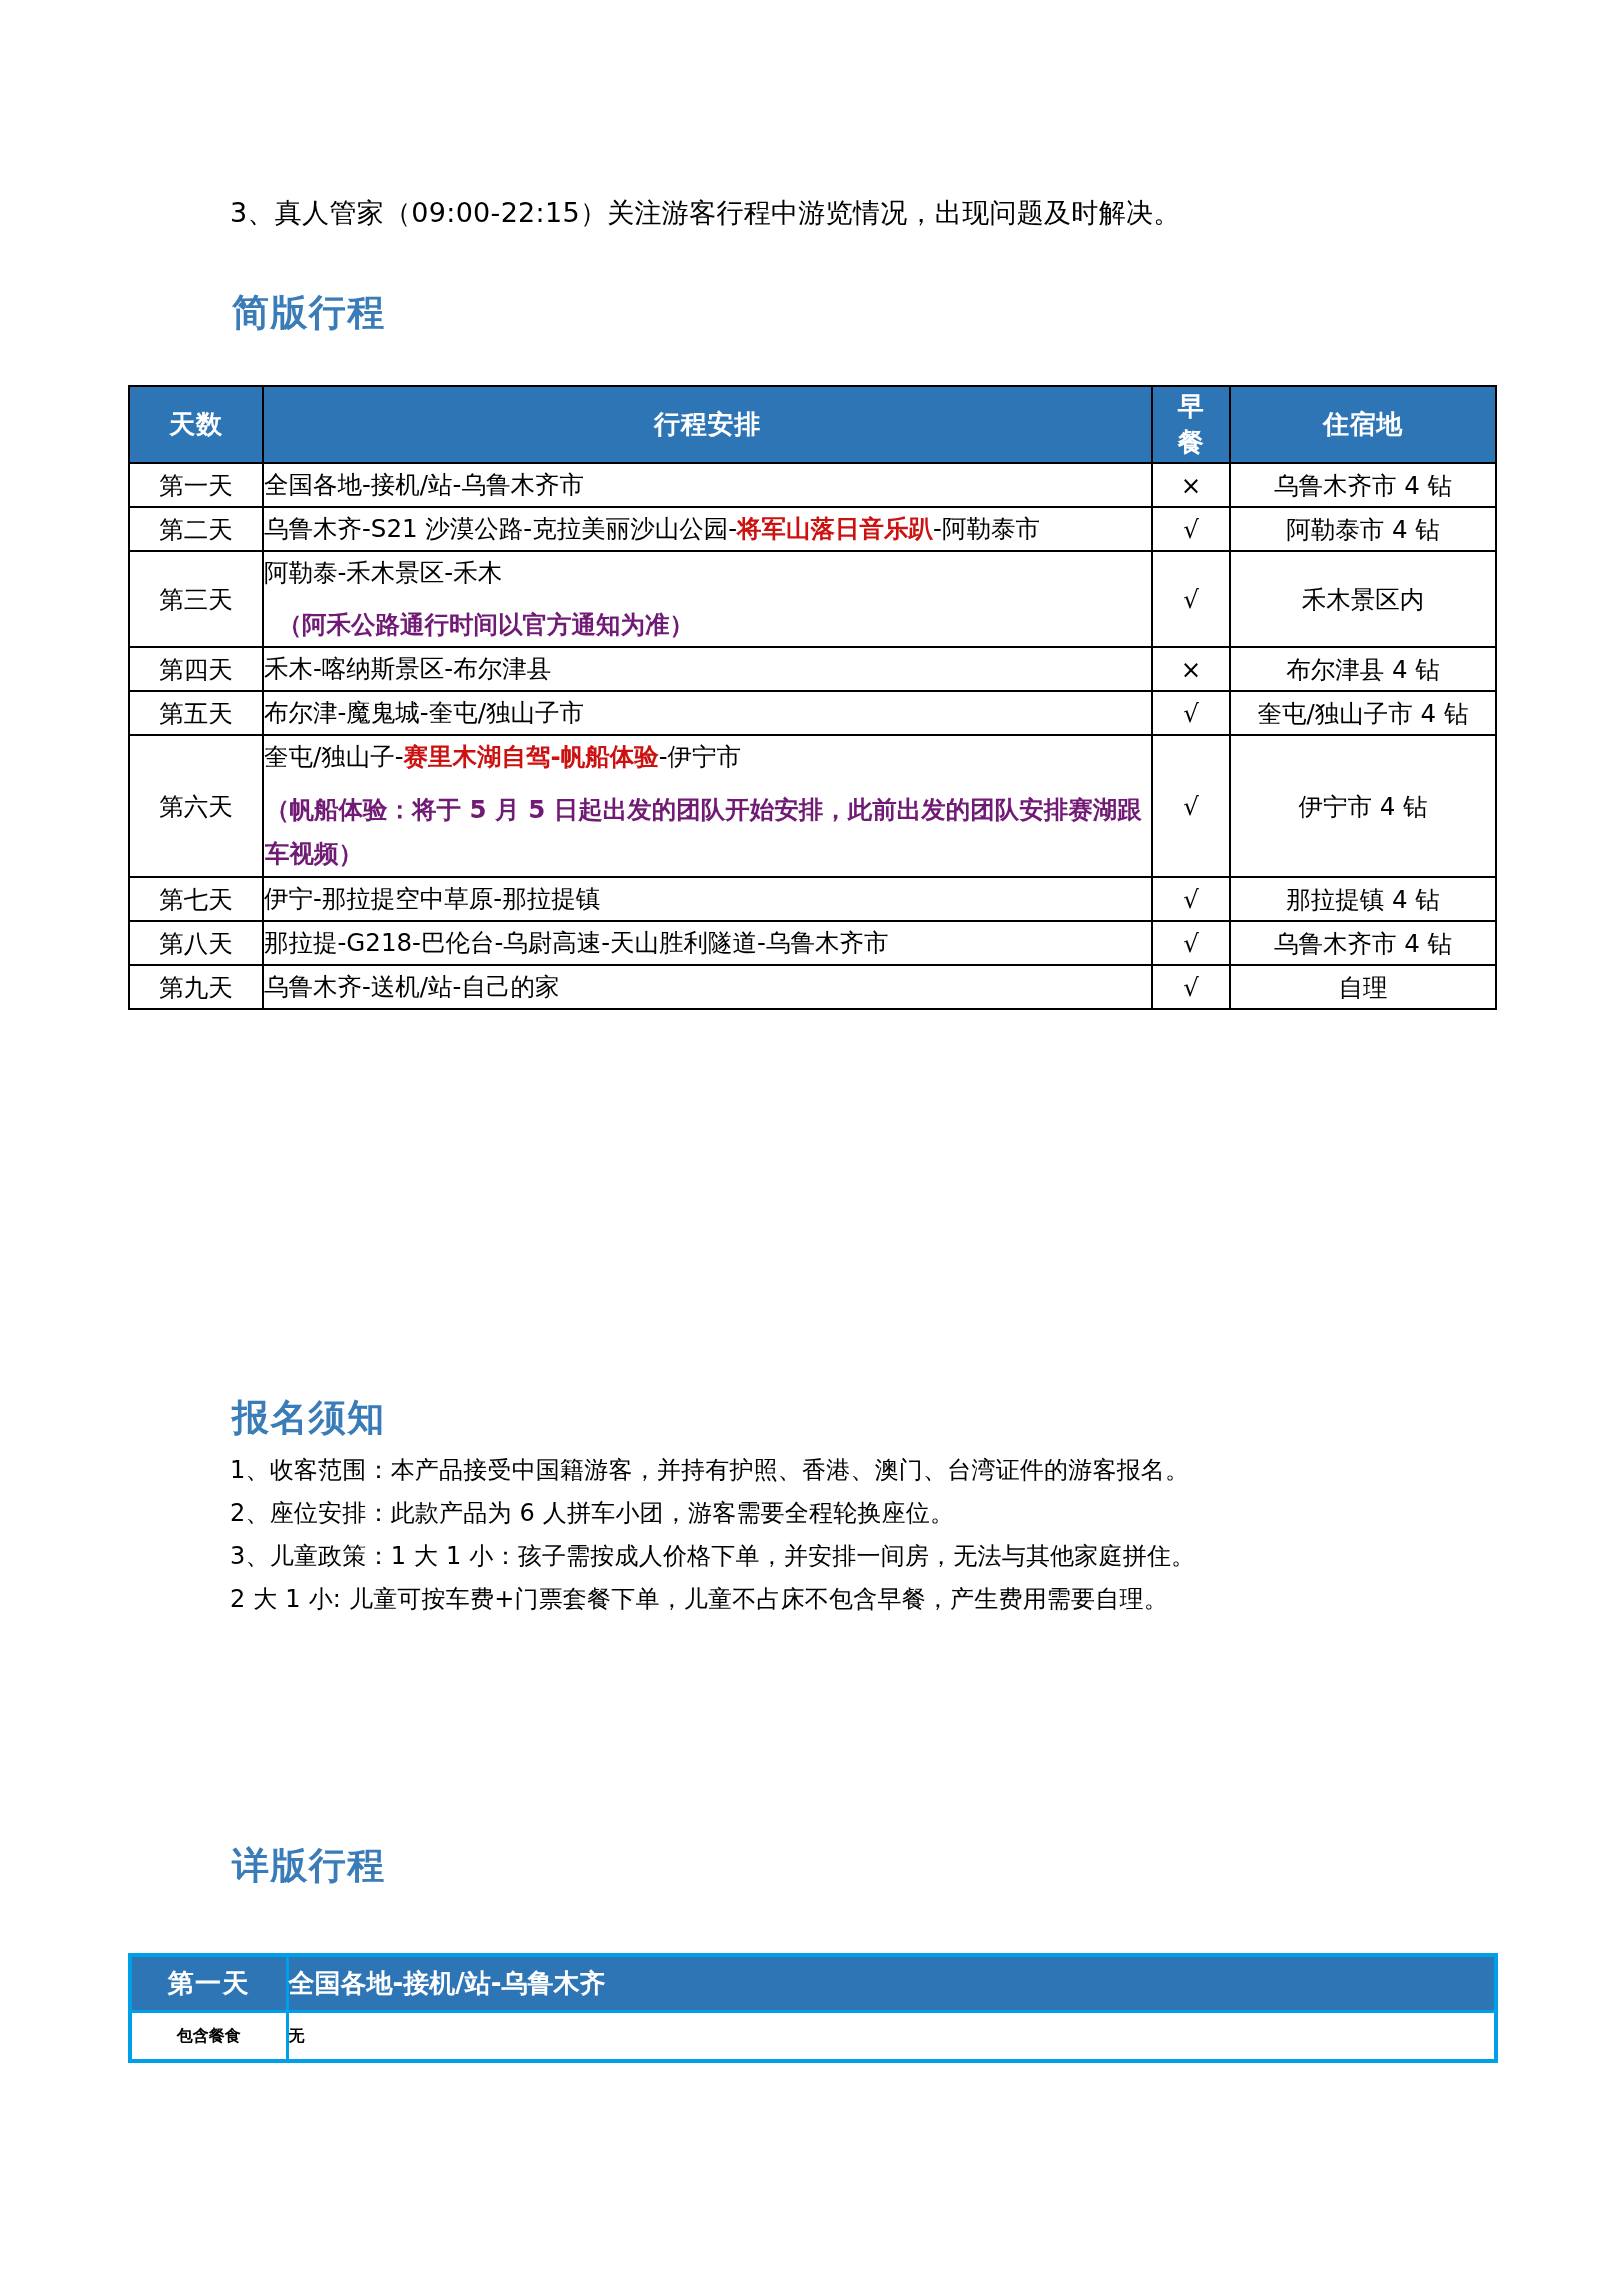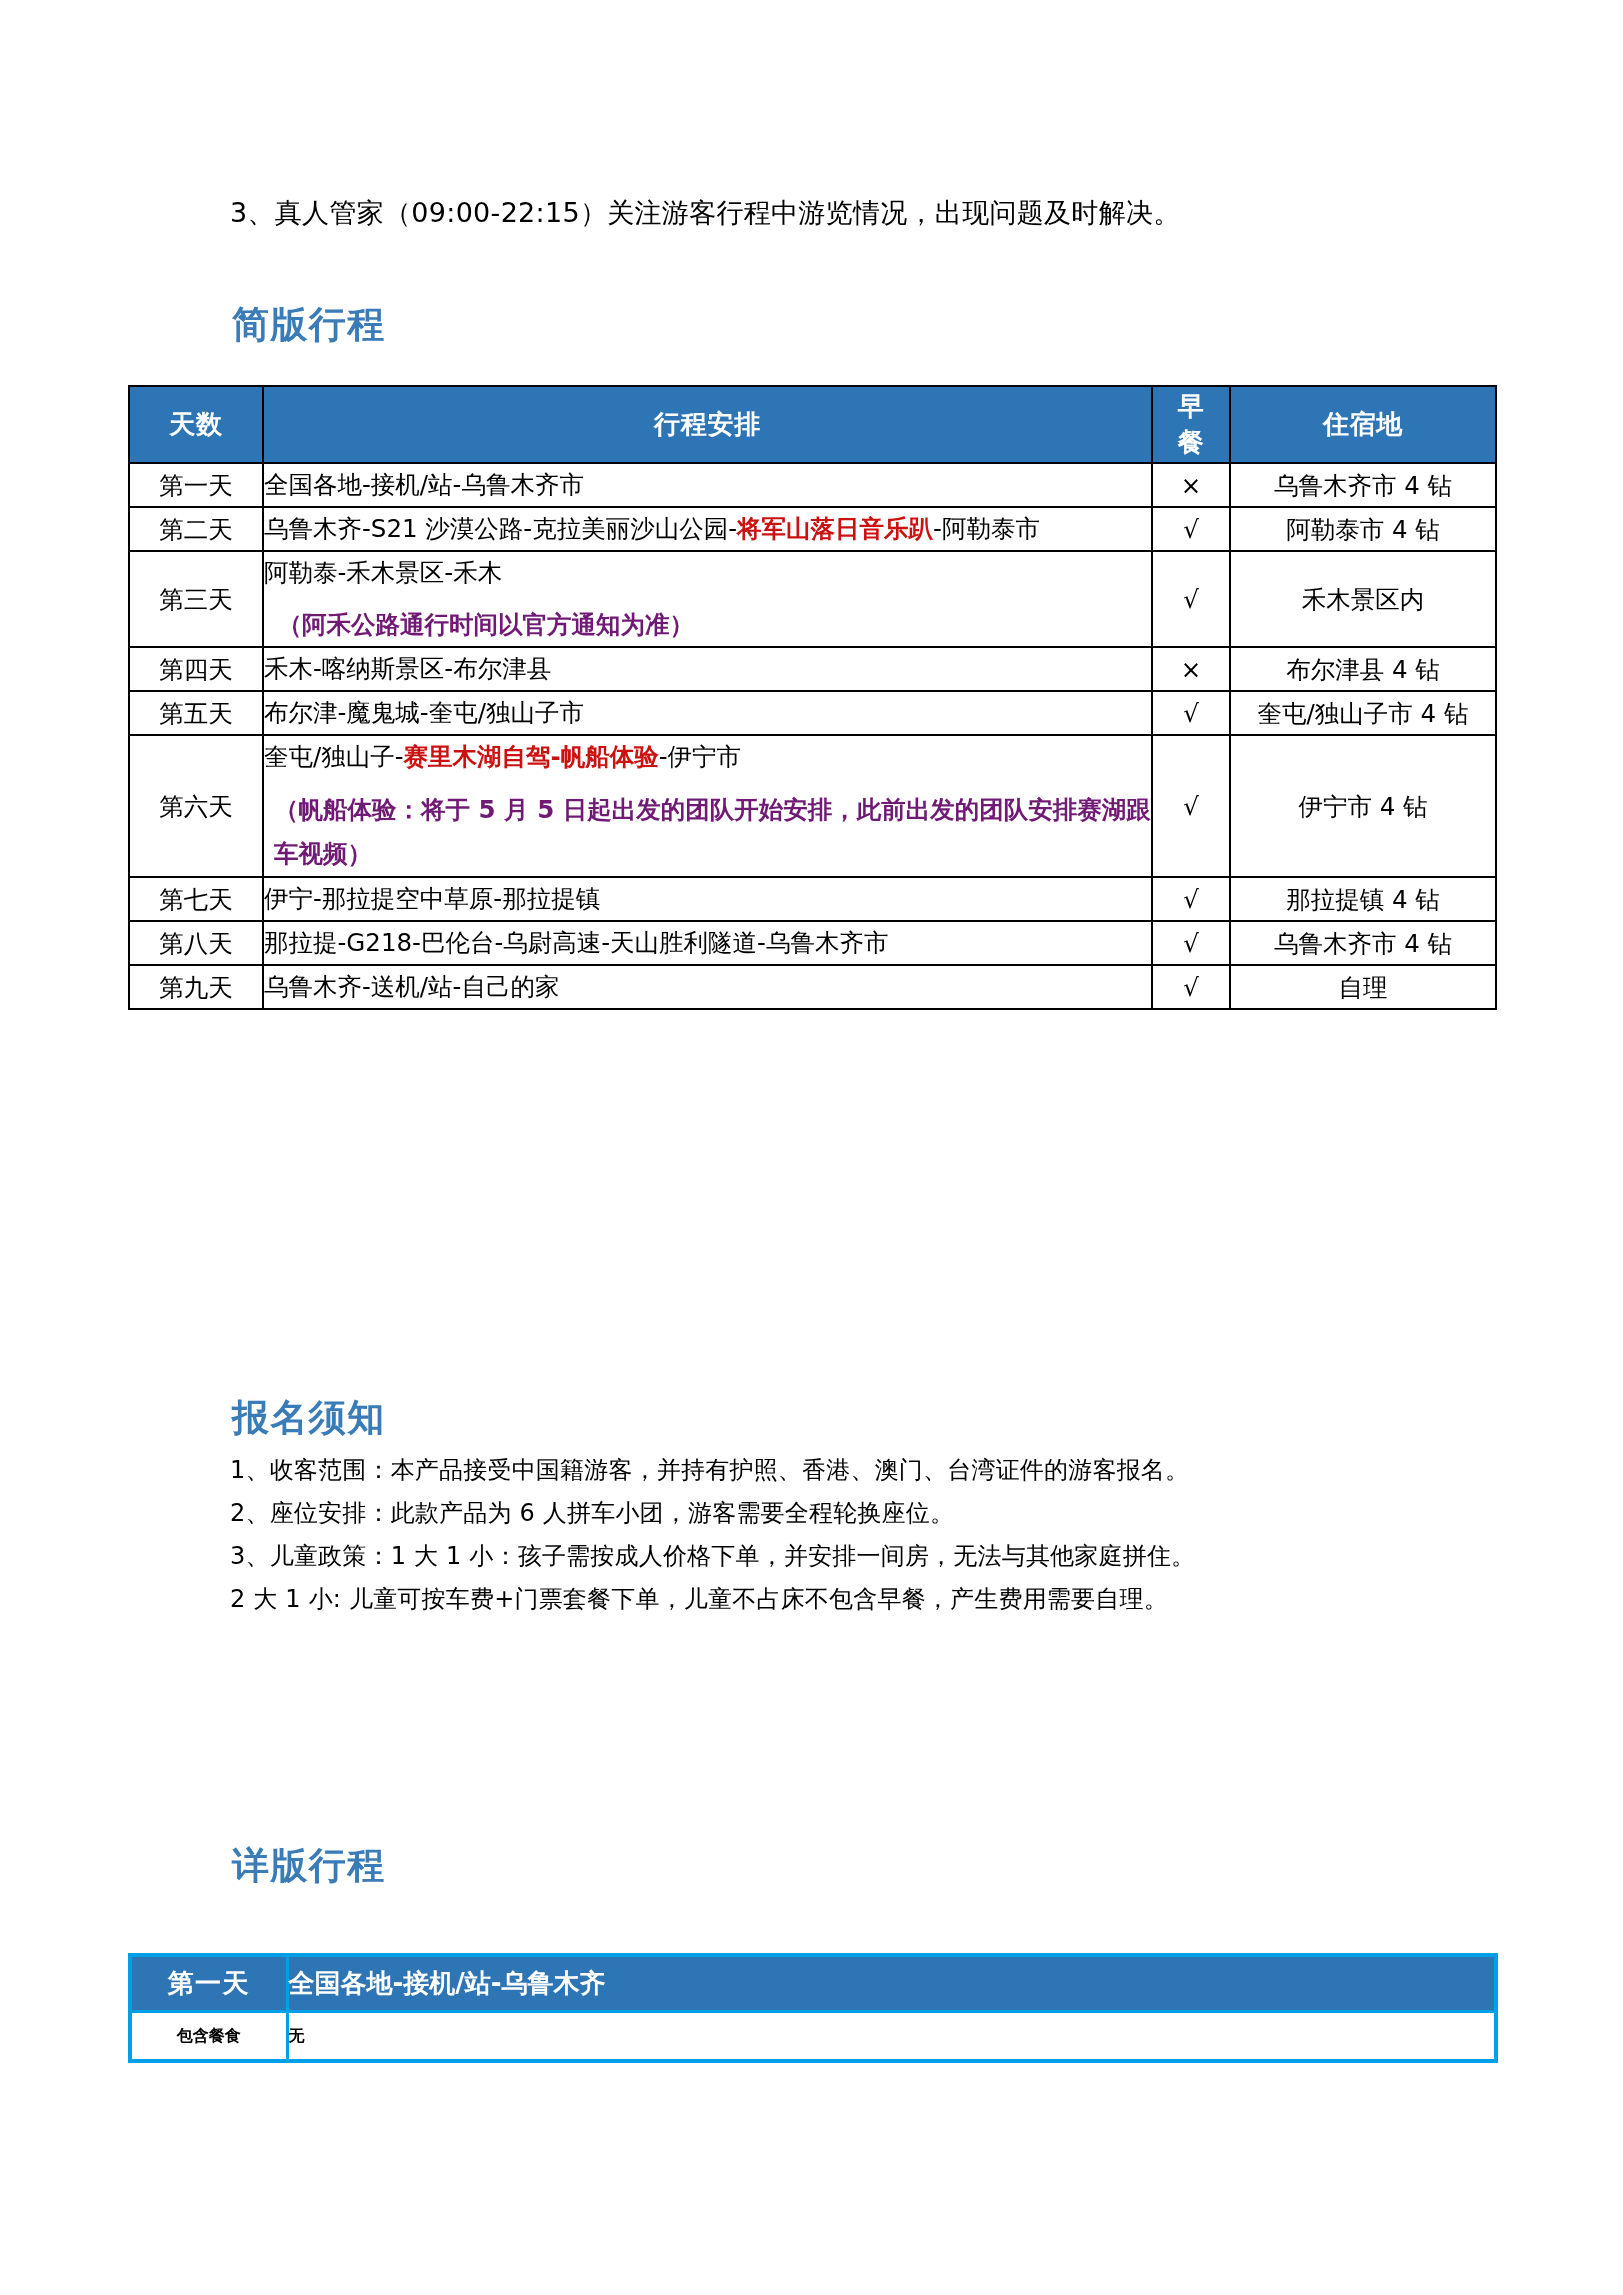--- a/index.html
+++ b/index.html
@@ -36,21 +36,21 @@
   }
 
   .section-heading {
     position: absolute;
     left: 232px;
     font-size: 37px;
     font-weight: bold;
     color: #3A7CB8;
     letter-spacing: 1.4px;
   }
-  #heading-simple { top: 300px; }
+  #heading-simple { top: 288px; }
   #heading-notice { top: 1393px; }
   #heading-detail { top: 1841px; }
 
   
   .simple-table-wrap {
     position: absolute;
     left: 128px;
     top: 385px;
     width: 1568px;
   }
@@ -101,21 +101,21 @@
     white-space: nowrap;
   }
   .r { color: #CC1111; font-weight: bold; }
   .note-red {
     display: block;
     color: #701a75;
     font-weight: bold;
     margin-top: 9.5px;
     padding-left: 13.6px;
   }
-  .note-red.wrapnote { padding-left: 10px; line-height: 1.8; }
+  .note-red.wrapnote { padding-left: 1px; line-height: 1.8; }
 
   
   .notice-block {
     position: absolute;
     left: 230px;
     top: 1451px;
     width: 1173px;
   }
   .notice-block p {
     margin: 0 0 4.1px 0;

